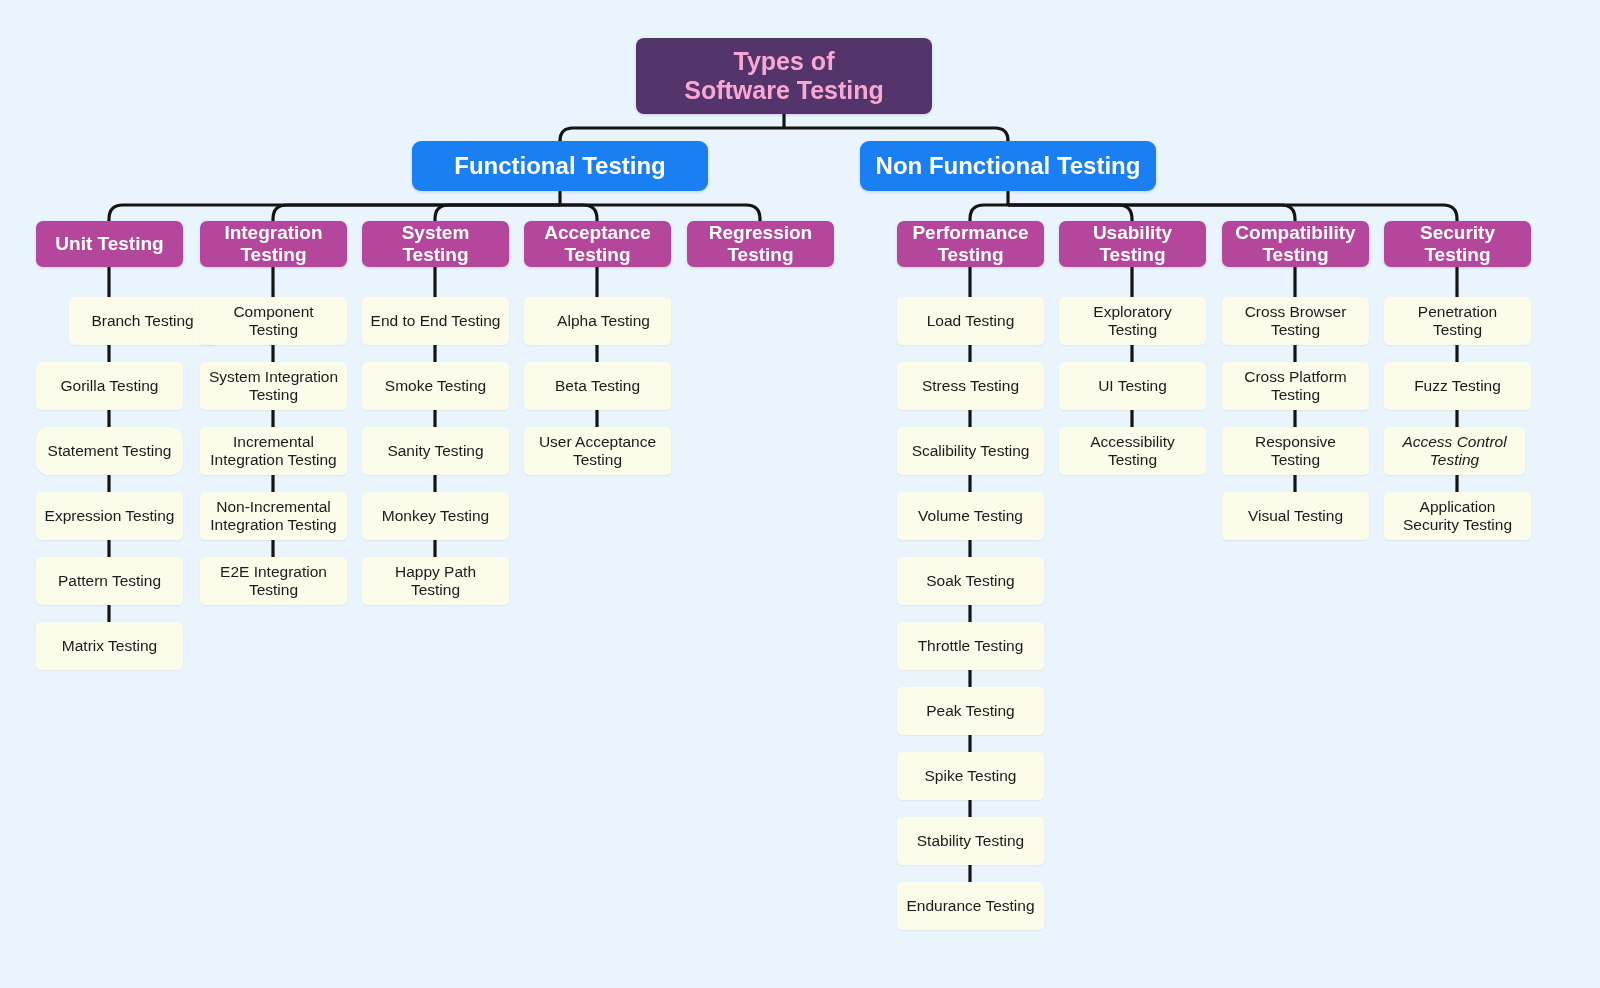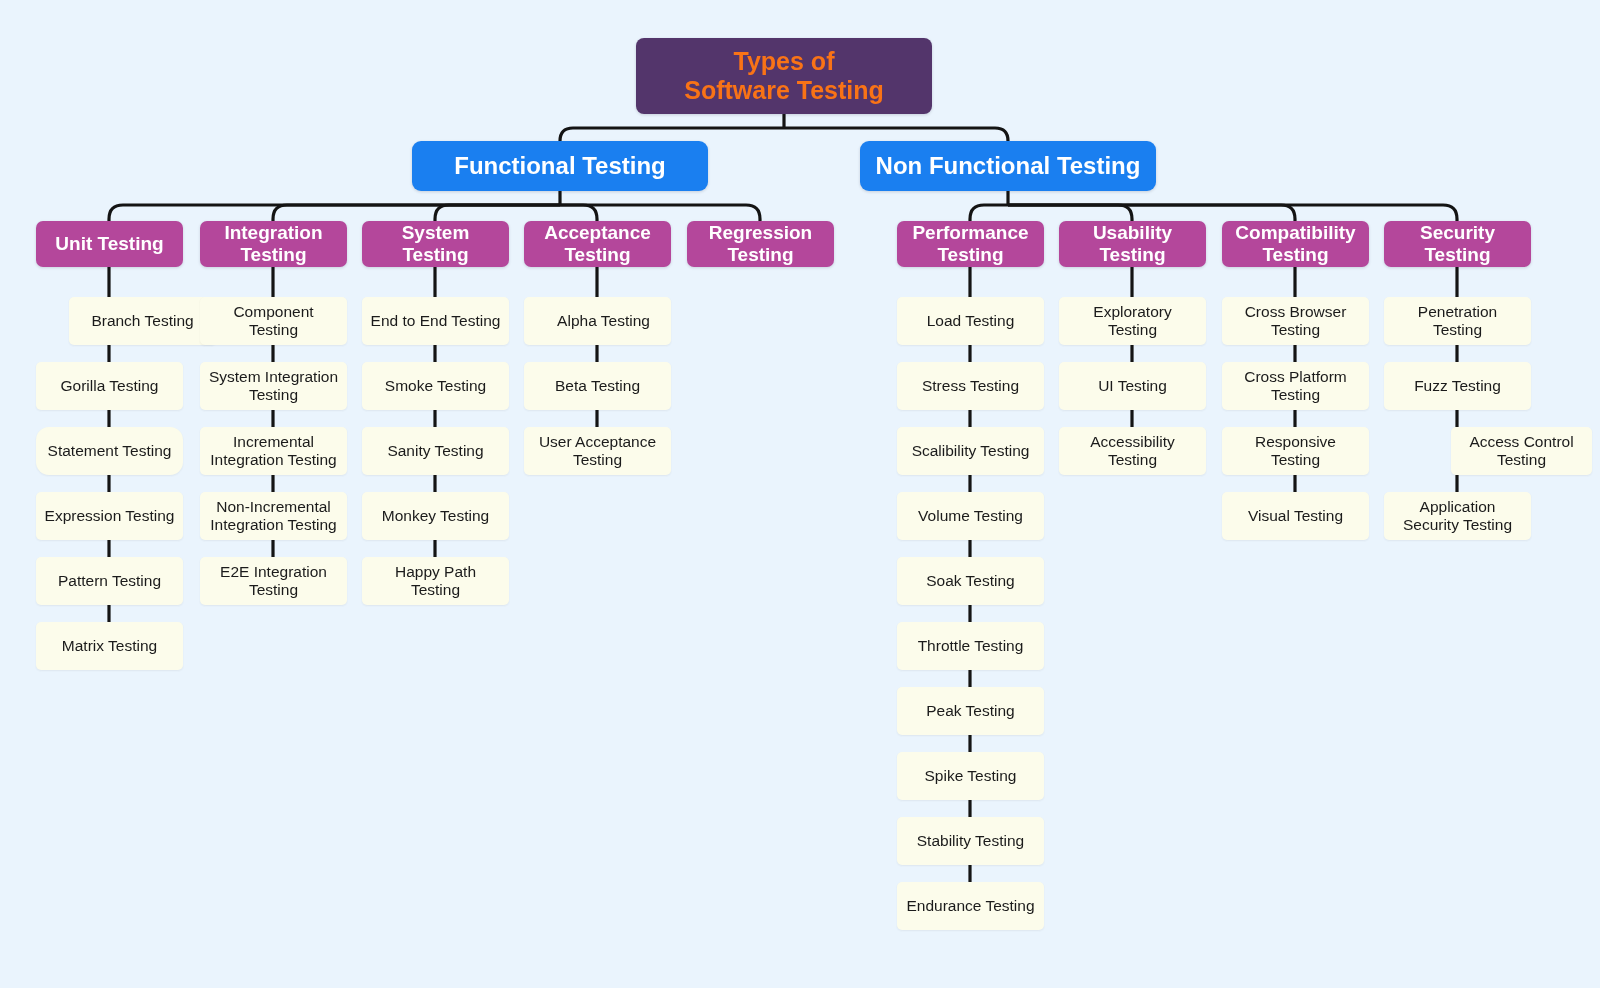--- a/index.html
+++ b/index.html
@@ -34,21 +34,21 @@
     z-index: 2;
     box-sizing: border-box;
     display: flex;
     align-items: center;
     justify-content: center;
     text-align: center;
     line-height: 1.16;
   }
   .node-root {
     background: #53356b;
-    color: #f97316;
+    color: #f9a8d4;
     border-radius: 8px;
     font-size: 25px;
     font-weight: bold;
     box-shadow: 0 1px 3px rgba(40,40,60,0.18);
   }
   .node-l2 {
     background: #1a7ff0;
     color: #ffffff;
     border-radius: 9px;
     font-size: 24px;
@@ -301,21 +301,21 @@
       <span>Security
 Testing</span>
     </div>
     <div class="node node-leaf" style="left: 1384px; top: 297px; width: 147px; height: 48px;">
       <span>Penetration
 Testing</span>
     </div>
     <div class="node node-leaf" style="left: 1384px; top: 362px; width: 147px; height: 48px;">
       <span>Fuzz Testing</span>
     </div>
-    <div class="node node-leaf" style="left: 1451px; top: 427px; width: 141px; height: 48px;">
+    <div class="node node-leaf" style="left: 1384px; top: 427px; width: 141px; height: 48px; font-style: italic;">
       <span>Access Control
 Testing</span>
     </div>
     <div class="node node-leaf" style="left: 1384px; top: 492px; width: 147px; height: 48px;">
       <span>Application
 Security Testing</span>
     </div>
   </div>
 
 </body></html>

